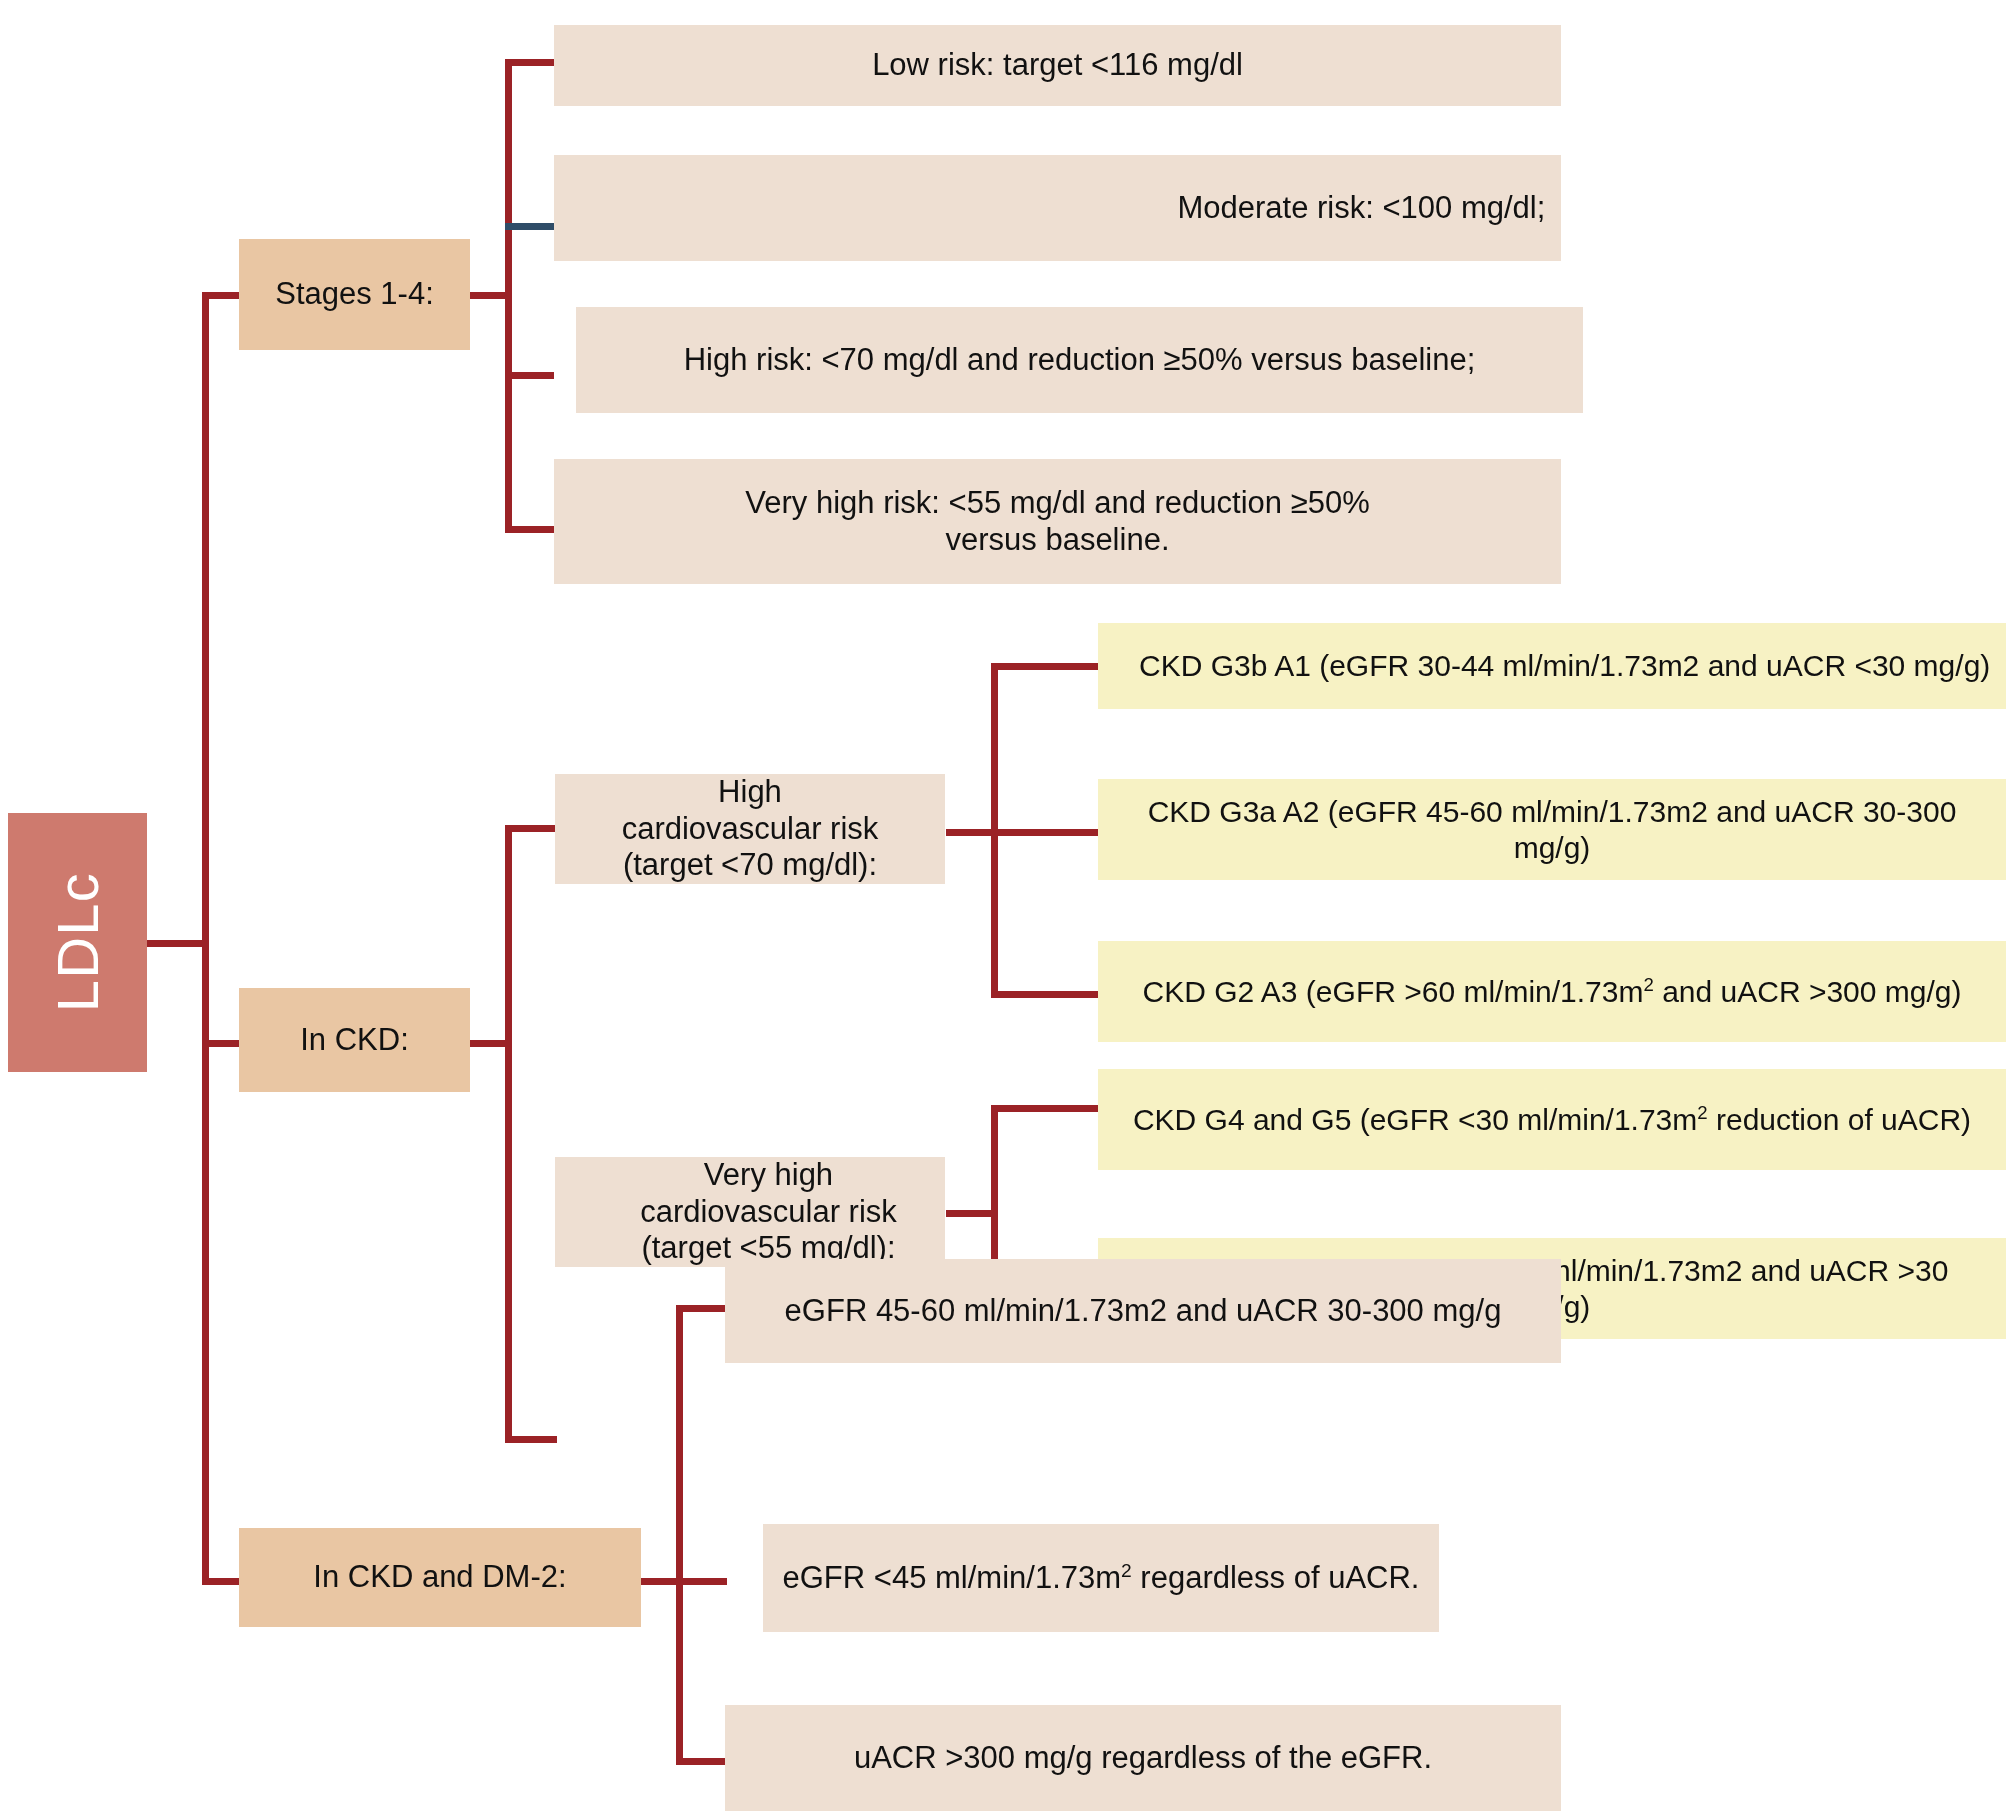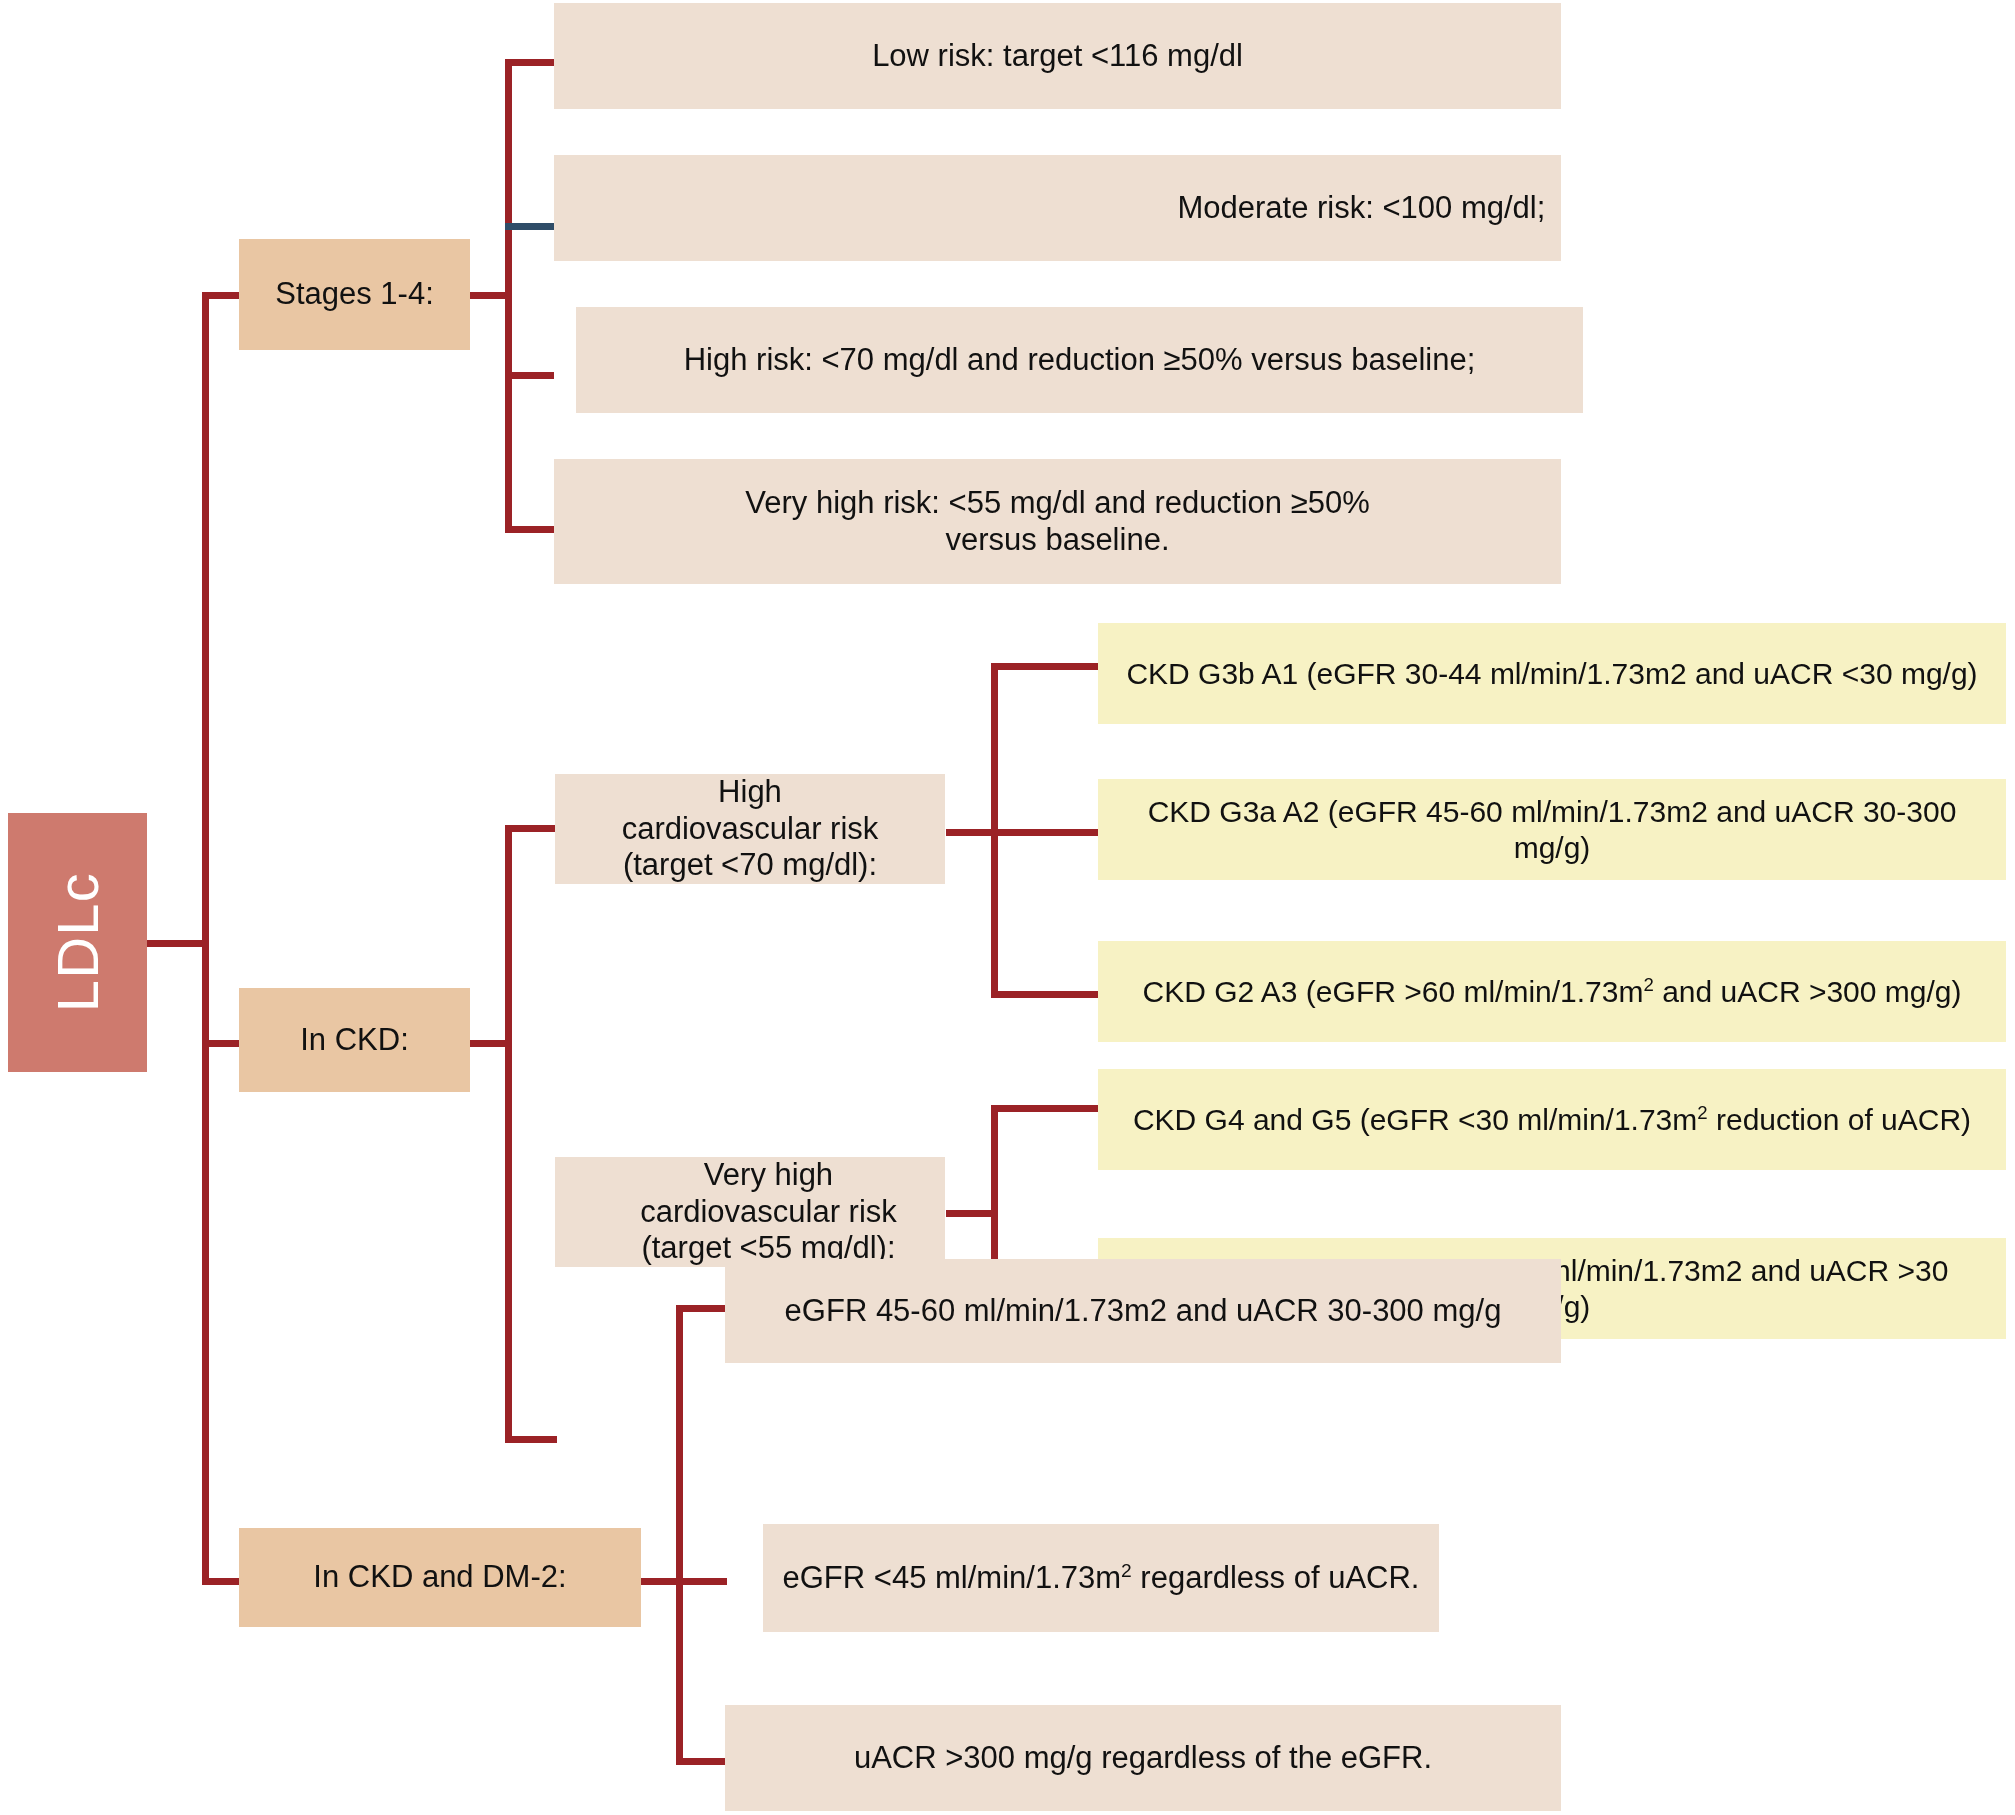--- a/index.html
+++ b/index.html
@@ -50,21 +50,21 @@
     <span class="txt f-md">Stages 1-4:</span>
   </div>
 
   <div class="ln h" style="left:470px;top:292px;width:36px;"></div>
   <div class="ln v" style="left:505px;top:59px;height:473px;"></div>
   <div class="ln h" style="left:505px;top:59px;width:49px;"></div>
   <div class="ln h blue" style="left:505px;top:223px;width:49px;"></div>
   <div class="ln h" style="left:505px;top:372px;width:49px;"></div>
   <div class="ln h" style="left:505px;top:526px;width:49px;"></div>
 
-  <div class="box beige" style="left:554px;top:3px;width:1007px;height:106px;">
+  <div class="box beige" style="left:554px;top:25px;width:1007px;height:81px;">
     <span class="txt f-md">Low risk: target &lt;116 mg/dl</span>
   </div>
 
   <div class="box beige" style="left:554px;top:155px;width:1007px;height:106px;justify-content:flex-end;">
     <span class="txt f-md">Moderate risk: &lt;100 mg/dl;</span>
   </div>
 
   <div class="box beige" style="left:576px;top:307px;width:1007px;height:106px;">
     <span class="txt f-md">High risk: &lt;70 mg/dl and reduction  ≥50% versus baseline;</span>
   </div>
@@ -89,21 +89,21 @@
       <span>(target &lt;70 mg/dl):</span>
     </span>
   </div>
 
   <div class="ln h" style="left:946px;top:829px;width:48px;"></div>
   <div class="ln v" style="left:991px;top:663px;height:335px;"></div>
   <div class="ln h" style="left:991px;top:663px;width:108px;"></div>
   <div class="ln h" style="left:991px;top:829px;width:108px;"></div>
   <div class="ln h" style="left:991px;top:991px;width:108px;"></div>
 
-  <div class="box yellow" style="left:1098px;top:623px;width:908px;height:101px;">
+  <div class="box yellow" style="left:1098px;top:623px;width:908px;height:86px;justify-content:flex-end;">
     <span class="txt f-sm">CKD G3b A1 (eGFR 30-44 ml/min/1.73m2 and uACR &lt;30 mg/g)</span>
   </div>
 
   <div class="box yellow" style="left:1098px;top:779px;width:908px;height:101px;">
     <span class="txt f-sm">CKD G3a A2 (eGFR 45-60 ml/min/1.73m2 and uACR 30-300 mg/g)</span>
   </div>
 
   <div class="box yellow" style="left:1098px;top:941px;width:908px;height:101px;">
     <span class="txt f-sm"><span>CKD G2 A3 (eGFR &gt;60 ml/min/1.73m</span><sup>2</sup><span> and uACR &gt;300 mg/g)</span></span>
   </div>

